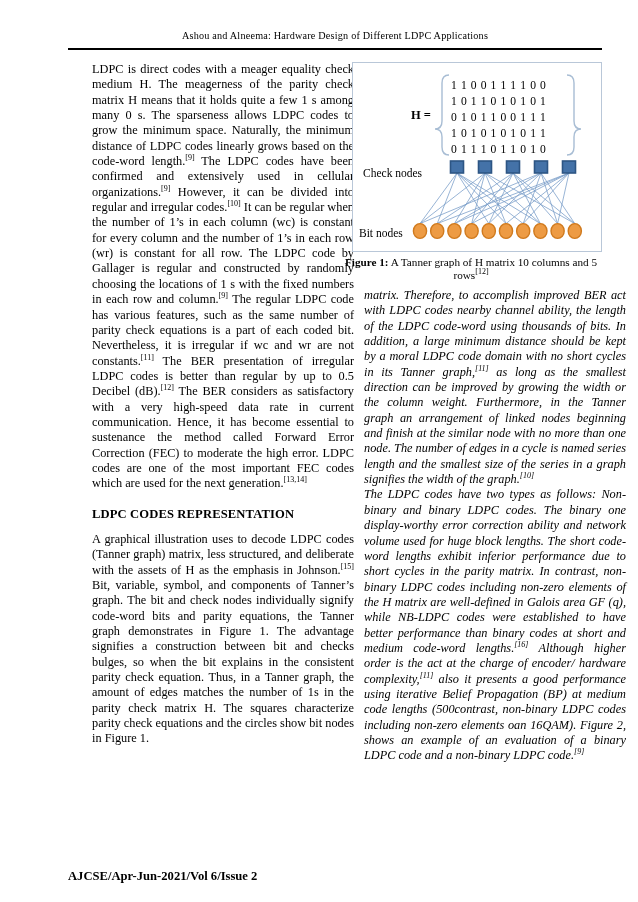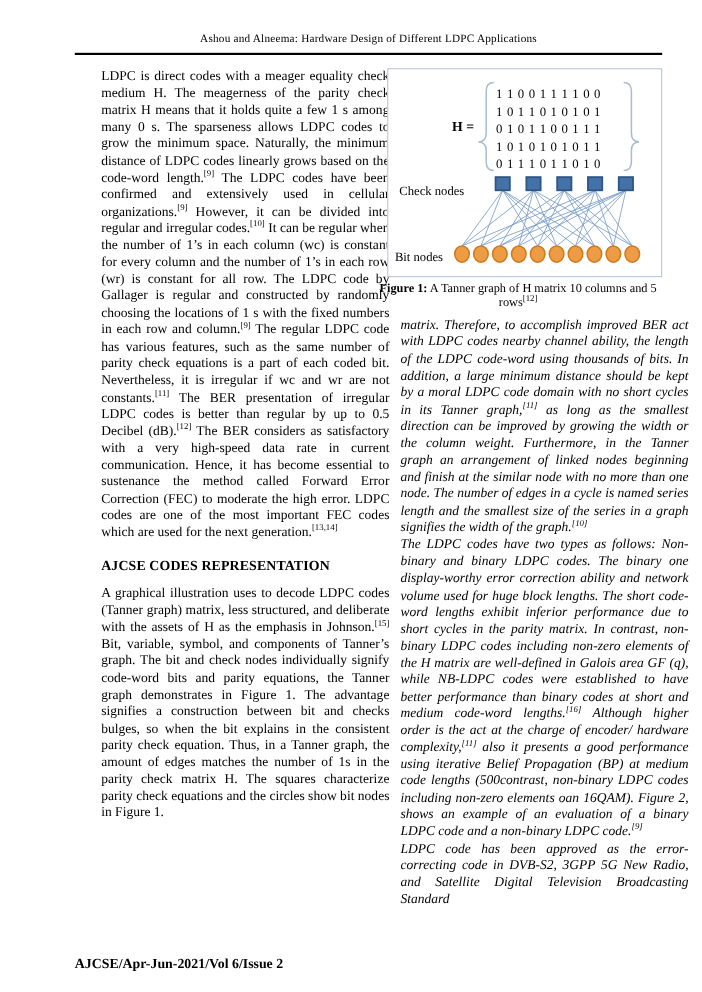--- a/index.html
+++ b/index.html
@@ -135,21 +135,21 @@
 <body>
 
 <div class="page">
 
   <div class="runhead">Ashou and Alneema: Hardware Design of Different LDPC Applications</div>
   <div class="rule-top"></div>
 
   <div class="col col-left">
     <p><span>LDPC is direct codes with a meager equality check medium H. The meagerness of the parity check matrix H means that it holds quite a few 1 s among many 0 s. The sparseness allows LDPC codes to grow the minimum space. Naturally, the minimum distance of LDPC codes linearly grows based on the code-word length.</span><sup class="ref">[9]</sup><span> The LDPC codes have been confirmed and extensively used in cellular organizations.</span><sup class="ref">[9]</sup><span> However, it can be divided into regular and irregular codes.</span><sup class="ref">[10]</sup><span> It can be regular when the number of 1’s in each column (wc) is constant for every column and the number of 1’s in each row (wr) is constant for all row. The LDPC code by Gallager is regular and constructed by randomly choosing the locations of 1 s with the fixed numbers in each row and column.</span><sup class="ref">[9]</sup><span> The regular LDPC code has various features, such as the same number of parity check equations is a part of each coded bit. Nevertheless, it is irregular if wc and wr are not constants.</span><sup class="ref">[11]</sup><span> The BER presentation of irregular LDPC codes is better than regular by up to 0.5 Decibel (dB).</span><sup class="ref">[12]</sup><span> The BER considers as satisfactory with a very high-speed data rate in current communication. Hence, it has become essential to sustenance the method called Forward Error Correction (FEC) to moderate the high error. LDPC codes are one of the most important FEC codes which are used for the next generation.</span><sup class="ref">[13,14]</sup></p>
 
-    <div class="sec-head">AJCSE CODES REPRESENTATION</div>
+    <div class="sec-head">LDPC CODES REPRESENTATION</div>
 
     <p><span>A graphical illustration uses to decode LDPC codes (Tanner graph) matrix, less structured, and deliberate with the assets of H as the emphasis in Johnson.</span><sup class="ref">[15]</sup><span> Bit, variable, symbol, and components of Tanner’s graph. The bit and check nodes individually signify code-word bits and parity equations, the Tanner graph demonstrates in Figure 1. The advantage signifies a construction between bit and checks bulges, so when the bit explains in the consistent parity check equation. Thus, in a Tanner graph, the amount of edges matches the number of 1s in the parity check matrix H. The squares characterize parity check equations and the circles show bit nodes in Figure 1.</span></p>
 
   </div>
 
   <div class="figure-box">
     <svg class="figure-svg" viewBox="0 0 248 188" xmlns="http://www.w3.org/2000/svg">
 
       <path d="M 96 12 q -7 0 -7 8 L 89 58 q 0 8 -7 8 q 7 0 7 8 L 89 84 q 0 8 7 8" fill="none" stroke="#a8bdd4" stroke-width="1.4"></path>
 
@@ -226,19 +226,18 @@
 
   <div class="fig-caption">
     <b>Figure 1:</b><span> A Tanner graph of H matrix 10 columns and 5 rows</span><sup class="ref">[12]</sup>
   </div>
 
   <div class="col col-right">
     <p><span>matrix. Therefore, to accomplish improved BER act with LDPC codes nearby channel ability, the length of the LDPC code-word using thousands of bits. In addition, a large minimum distance should be kept by a moral LDPC code domain with no short cycles in its Tanner graph,</span><sup class="ref">[11]</sup><span> as long as the smallest direction can be improved by growing the width or the column weight. Furthermore, in the Tanner graph an arrangement of linked nodes beginning and finish at the similar node with no more than one node. The number of edges in a cycle is named series length and the smallest size of the series in a graph signifies the width of the graph.</span><sup class="ref">[10]</sup></p>
 
     <p><span>The LDPC codes have two types as follows: Non-binary and binary LDPC codes. The binary one display-worthy error correction ability and network volume used for huge block lengths. The short code-word lengths exhibit inferior performance due to short cycles in the parity matrix. In contrast, non-binary LDPC codes including non-zero elements of the H matrix are well-defined in Galois area GF (q), while NB-LDPC codes were established to have better performance than binary codes at short and medium code-word lengths.</span><sup class="ref">[16]</sup><span> Although higher order is the act at the charge of encoder/ hardware complexity,</span><sup class="ref">[11]</sup><span> also it presents a good performance using iterative Belief Propagation (BP) at medium code lengths (500contrast, non-binary LDPC codes including non-zero elements oan 16QAM). Figure 2, shows an example of an evaluation of a binary LDPC code and a non-binary LDPC code.</span><sup class="ref">[9]</sup></p>
 
-    <p>LDPC code has been approved as the error-correcting code in DVB-S2, 3GPP 5G New Radio, and Satellite Digital Television Broadcasting Standard</p>
   </div>
 
   <div class="rule-bottom"></div>
   <div class="footer-left">AJCSE/Apr-Jun-2021/Vol 6/Issue 2</div>
 
 </div>
 
 </body></html>

